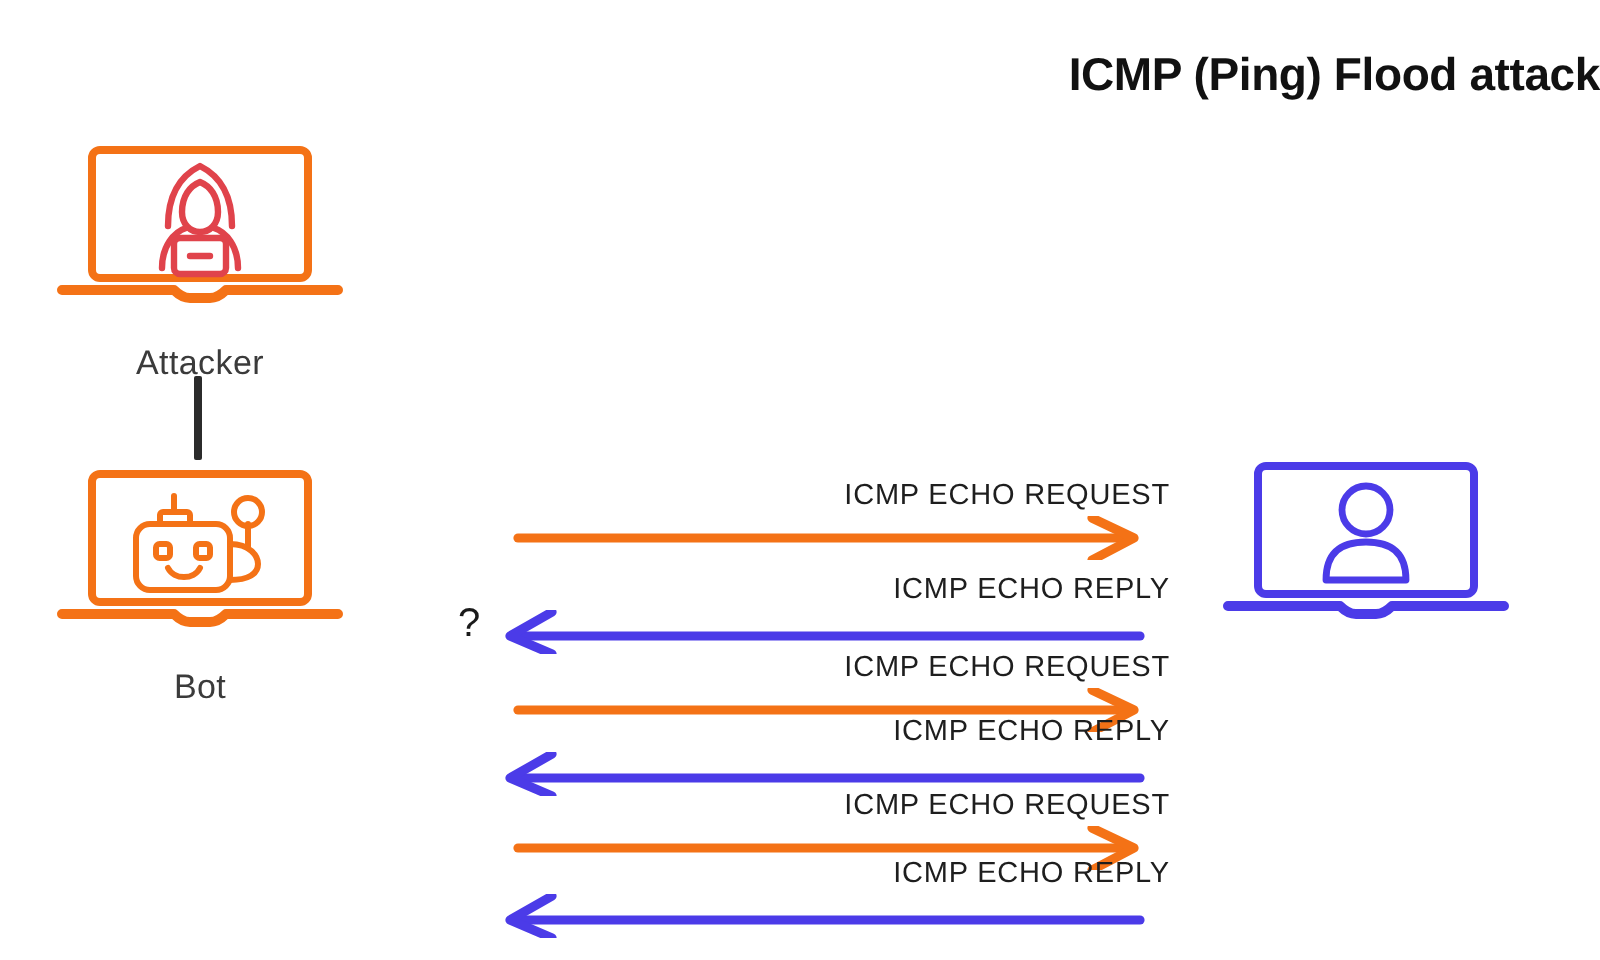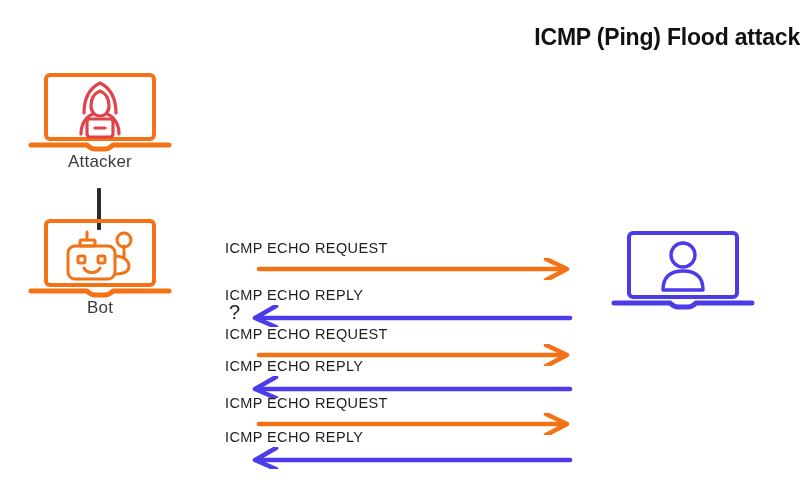--- a/index.html
+++ b/index.html
@@ -32,26 +32,26 @@
   
   .node {
     position: absolute;
     width: 150px;
     text-align: center;
   }
   .node-caption {
     font-size: 17px;
     color: #3b3b3b;
     letter-spacing: 0.2px;
-    margin-top: 0;
+    margin-top: 20px;
   }
   .laptop-svg { display: block; margin: 0 auto; }
 
   #node-attacker { left: 25px; top: 70px; }
-  #node-bot      { left: 25px; top: 216px; }
+  #node-bot      { left: 25px; top: 232px; }
   #node-target   { left: 608px; top: 228px; }
 
   
   #connector-attacker-bot {
     position: absolute;
     left: 97px;
     top: 188px;
     width: 4px;
     height: 42px;
     background: #2b2b2b;
@@ -70,21 +70,21 @@
     position: absolute;
     left: 0;
     width: 360px;
     height: 40px;
   }
   .flow-label {
     position: absolute;
     left: 0;
     width: 360px;
     top: 0;
-    text-align: left;
+    text-align: right;
     font-size: 14.5px;
     letter-spacing: 0.4px;
     color: #1e1e1e;
     white-space: nowrap;
   }
   .flow-arrow {
     position: absolute;
     left: 0;
     top: 18px;
     width: 360px;

